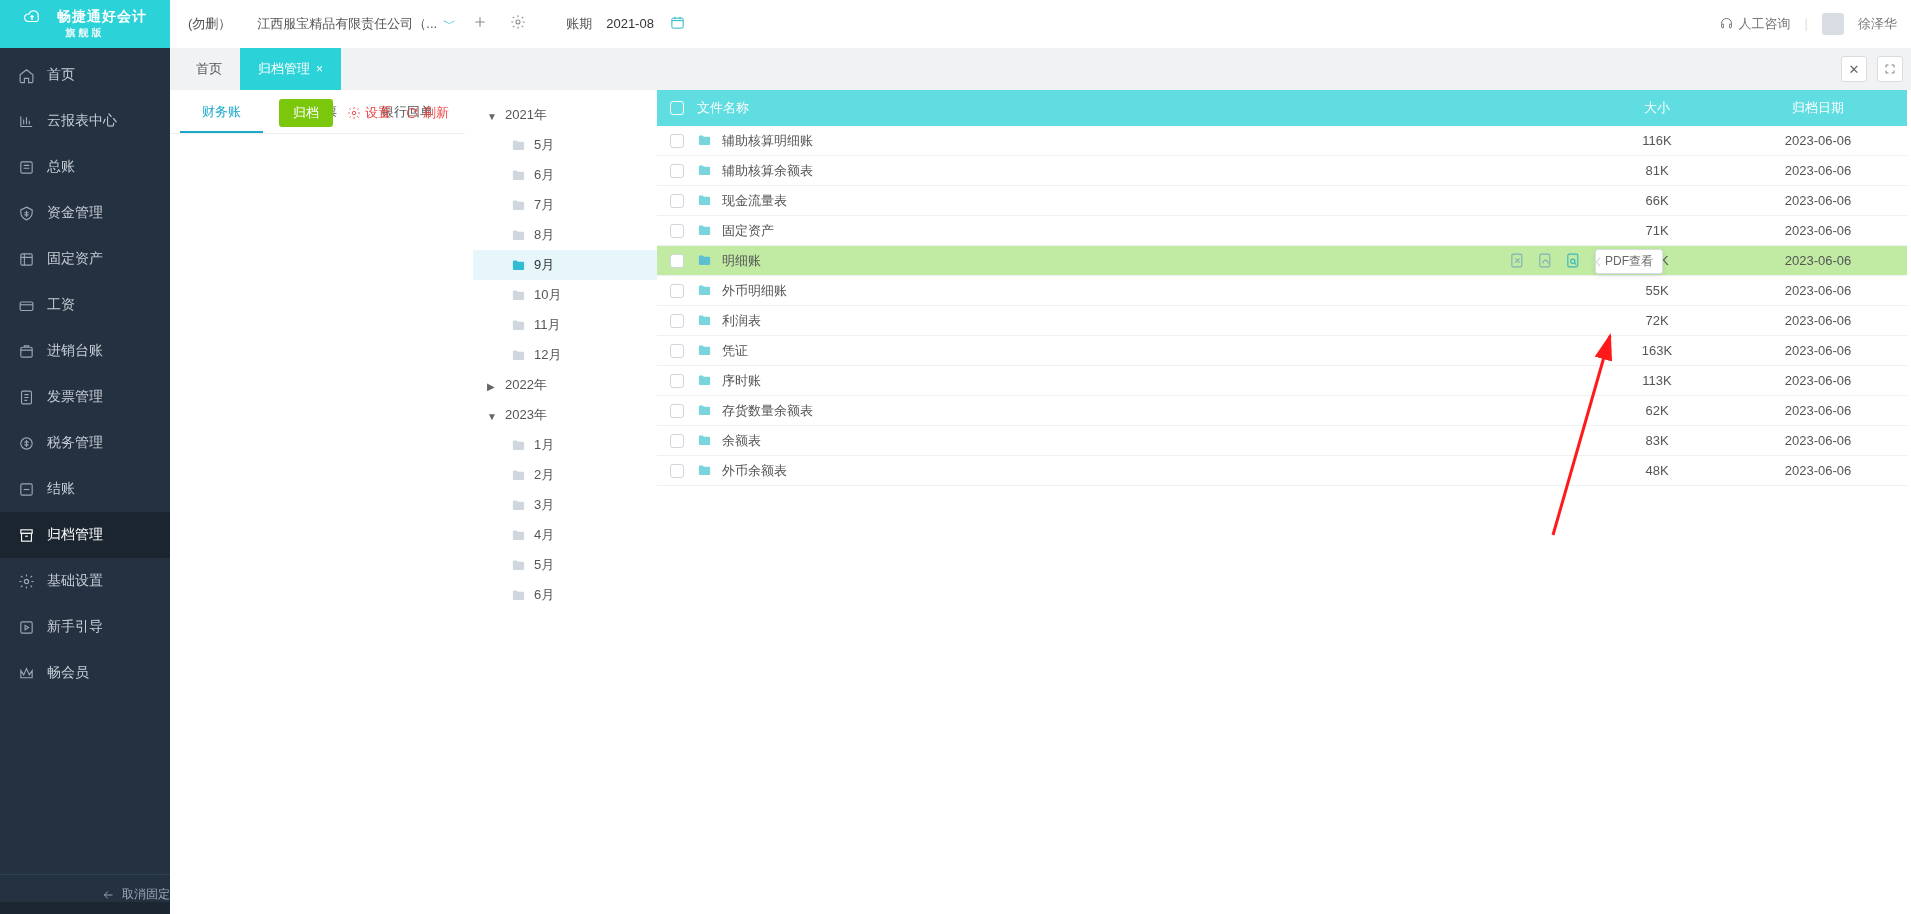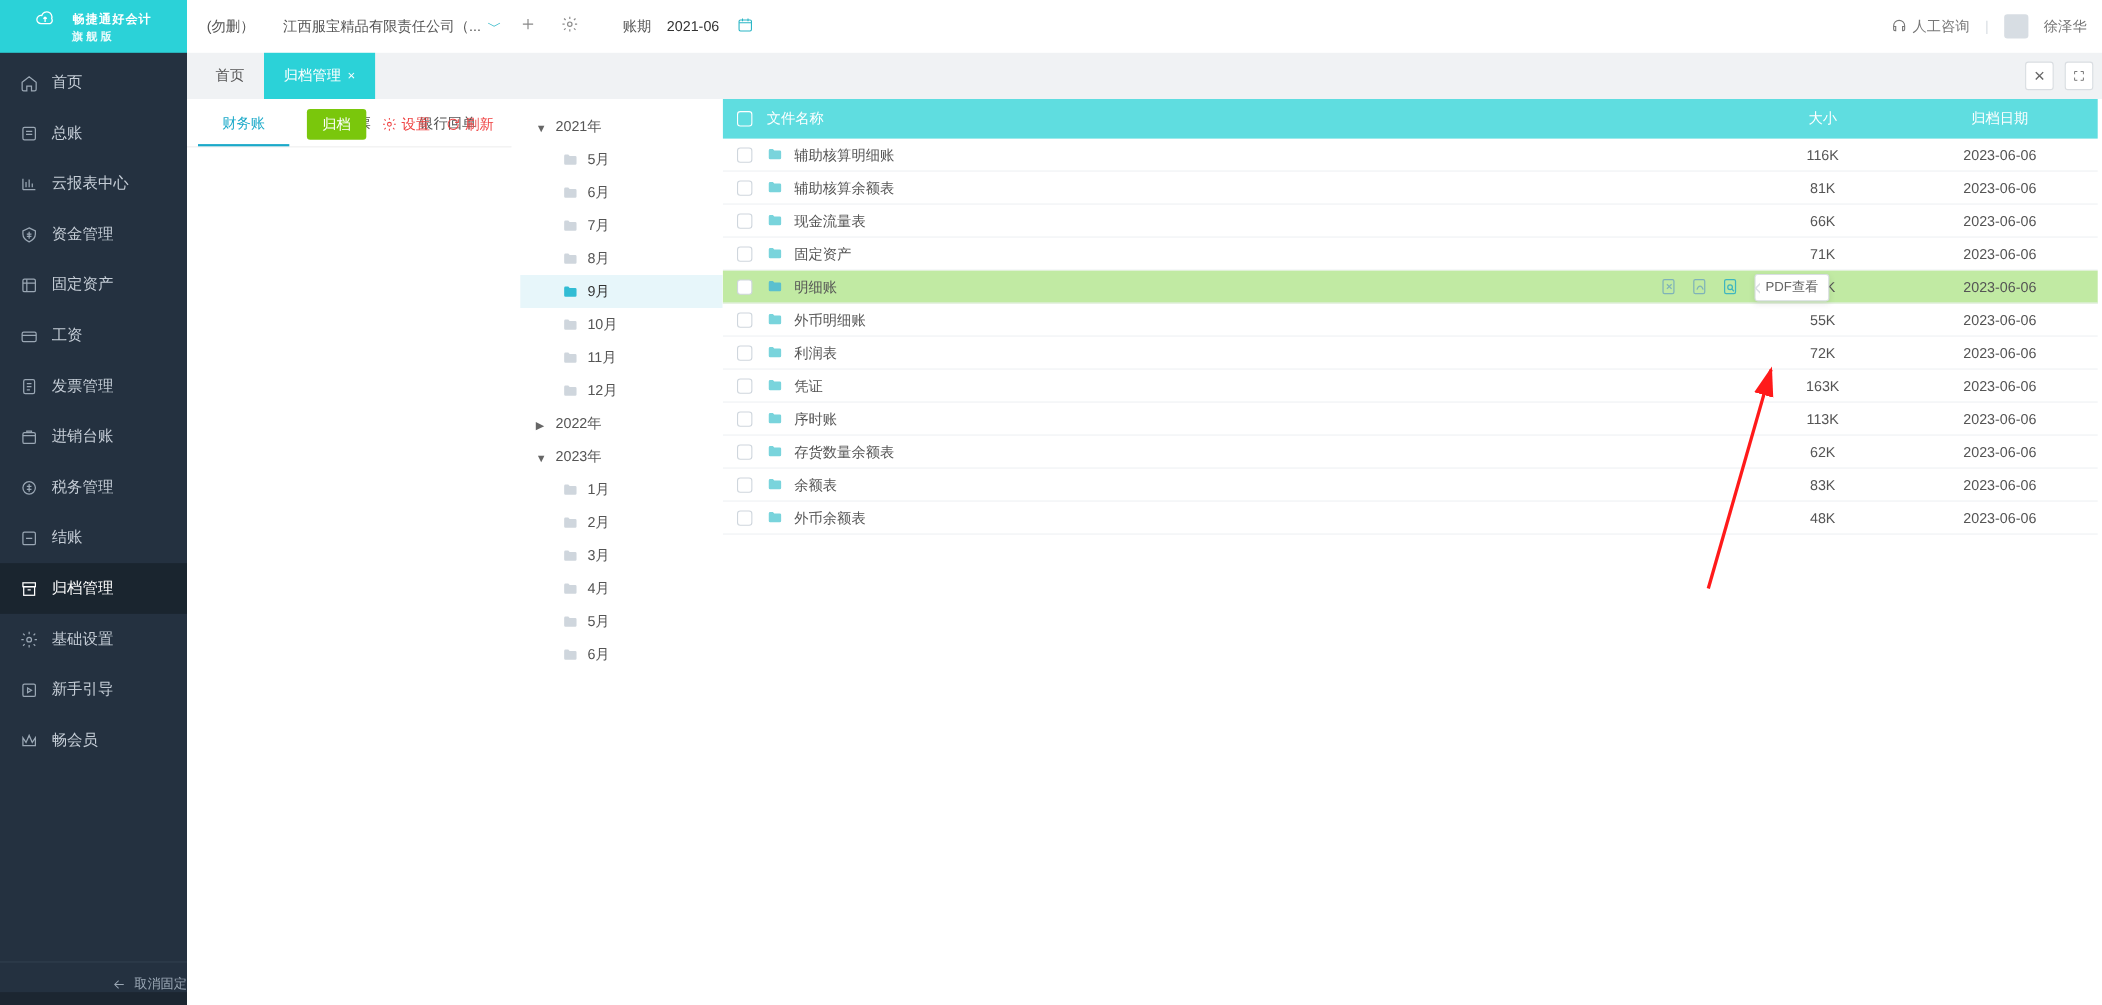--- a/index.html
+++ b/index.html
@@ -2,21 +2,21 @@
 <html><head>
 <meta charset="utf-8">
 <style>
   * { box-sizing: border-box; margin: 0; padding: 0; }
   body { font-family: "Microsoft YaHei", Arial, sans-serif; font-size: 13px; color: #333; background: #fff; overflow: hidden; }
   .app { display: flex; height: 914px; width: 1911px; position: relative; }
 
   
   .sidebar { width: 170px; background: #243140; color: #a6b3c0; display: flex; flex-direction: column; flex-shrink: 0; }
   .brand { height: 48px; background: #2bd2d8; color: #fff; display: flex; flex-direction: column; align-items: center; justify-content: center; font-weight: 600; }
-  .brand-main { display:flex; align-items:center; gap:16px; font-size: 11px; letter-spacing: 1px;}
+  .brand-main { display:flex; gap:16px; font-size: 14px; letter-spacing: 1px;}
   .brand-sub { font-size: 10px; letter-spacing: 3px; opacity: .9; }
   .nav { flex: 1; padding-top: 4px; }
   .nav-item { display: flex; align-items: center; gap: 12px; padding: 0 18px; height: 46px; cursor: pointer; color:#c5cdd6; font-size: 14px;}
   .nav-item.active { background: #1a252f; color: #fff; }
   .nav-icon { width: 17px; height: 17px; display:inline-flex; align-items:center; justify-content:center; color:#9aa7b4; }
   .nav-item.active .nav-icon{color:#fff;}
   .sidebar-footer { height: 40px; display: flex; align-items: center; justify-content: flex-end; gap:6px; color:#9aa7b4; border-top:1px solid #30404f; font-size:12px;}
 
   
   .main { flex: 1; display: flex; flex-direction: column; min-width: 0; }
@@ -117,37 +117,37 @@
           <span class="nav-icon">
             <svg width="17" height="17" viewBox="0 0 24 24">
               <path class="ic" d="M3 11l9-7 9 7v9a2 2 0 0 1-2 2h-4v-6h-6v6H5a2 2 0 0 1-2-2z"></path>
             </svg>
           </span>
           <span>首页</span>
         </div>
         <div class="nav-item">
           <span class="nav-icon">
             <svg width="17" height="17" viewBox="0 0 24 24">
+              <path class="ic" d="M4 19V5m0 14h16M8 16V9m4 7V6m4 10v-5"></path>
+            </svg>
+          </span>
+          <span>云报表中心</span>
+        </div>
+        <div class="nav-item">
+          <span class="nav-icon">
+            <svg width="17" height="17" viewBox="0 0 24 24">
               <rect class="ic" x="4" y="4" width="16" height="16" rx="2"></rect>
               <path class="ic" d="M8 9h8M8 13h8"></path>
             </svg>
           </span>
           <span>总账</span>
         </div>
         <div class="nav-item">
           <span class="nav-icon">
             <svg width="17" height="17" viewBox="0 0 24 24">
-              <path class="ic" d="M4 19V5m0 14h16M8 16V9m4 7V6m4 10v-5"></path>
-            </svg>
-          </span>
-          <span>云报表中心</span>
-        </div>
-        <div class="nav-item">
-          <span class="nav-icon">
-            <svg width="17" height="17" viewBox="0 0 24 24">
               <path class="ic" d="M12 3l8 4v4c0 5-3.5 8-8 10-4.5-2-8-5-8-10V7z"></path>
               <path class="ic" d="M9 11h6m-6 3h6m-3-6v9"></path>
             </svg>
           </span>
           <span>资金管理</span>
         </div>
         <div class="nav-item">
           <span class="nav-icon">
             <svg width="17" height="17" viewBox="0 0 24 24">
               <rect class="ic" x="4" y="4" width="16" height="16" rx="2"></rect>
@@ -161,34 +161,34 @@
             <svg width="17" height="17" viewBox="0 0 24 24">
               <rect class="ic" x="3" y="7" width="18" height="12" rx="2"></rect>
               <path class="ic" d="M3 11h18"></path>
             </svg>
           </span>
           <span>工资</span>
         </div>
         <div class="nav-item">
           <span class="nav-icon">
             <svg width="17" height="17" viewBox="0 0 24 24">
+              <rect class="ic" x="4" y="6" width="16" height="14" rx="2"></rect>
+              <path class="ic" d="M4 10h16M9 6V4h6v2"></path>
+            </svg>
+          </span>
+          <span>进销台账</span>
+        </div>
+        <div class="nav-item">
+          <span class="nav-icon">
+            <svg width="17" height="17" viewBox="0 0 24 24">
               <rect class="ic" x="5" y="3" width="14" height="18" rx="2"></rect>
               <path class="ic" d="M9 8h6M9 12h6M9 16h4"></path>
             </svg>
           </span>
           <span>发票管理</span>
-        </div>
-        <div class="nav-item">
-          <span class="nav-icon">
-            <svg width="17" height="17" viewBox="0 0 24 24">
-              <rect class="ic" x="4" y="6" width="16" height="14" rx="2"></rect>
-              <path class="ic" d="M4 10h16M9 6V4h6v2"></path>
-            </svg>
-          </span>
-          <span>进销台账</span>
         </div>
         <div class="nav-item">
           <span class="nav-icon">
             <svg width="17" height="17" viewBox="0 0 24 24">
               <circle class="ic" cx="12" cy="12" r="8"></circle>
               <path class="ic" d="M9 10h6m-6 4h6m-3-7v10"></path>
             </svg>
           </span>
           <span>税务管理</span>
         </div>
@@ -260,21 +260,21 @@
             <path class="ic" d="M12 5v14M5 12h14"></path>
           </svg>
       </span>
       <span class="gear-top">
         <svg width="16" height="16" viewBox="0 0 24 24">
             <circle class="ic" cx="12" cy="12" r="3"></circle>
             <path class="ic" d="M12 2v3m0 14v3M4.2 4.2l2.1 2.1m11.4 11.4 2.1 2.1M2 12h3m14 0h3M4.2 19.8l2.1-2.1m11.4-11.4 2.1-2.1"></path>
           </svg>
       </span>
       <span class="period-label">账期</span>
-      <span class="period-val">2021-06</span>
+      <span class="period-val">2021-08</span>
       <span class="cal-icon">
         <svg width="15" height="15" viewBox="0 0 24 24">
             <rect class="ic" x="3" y="5" width="18" height="16" rx="2"></rect>
             <path class="ic" d="M3 9h18M8 3v4M16 3v4"></path>
           </svg>
       </span>
       <div class="spacer"></div>
       <div class="top-right">
         <span style="display:flex;align-items:center;gap:5px;">
           <svg width="15" height="15" viewBox="0 0 24 24">

